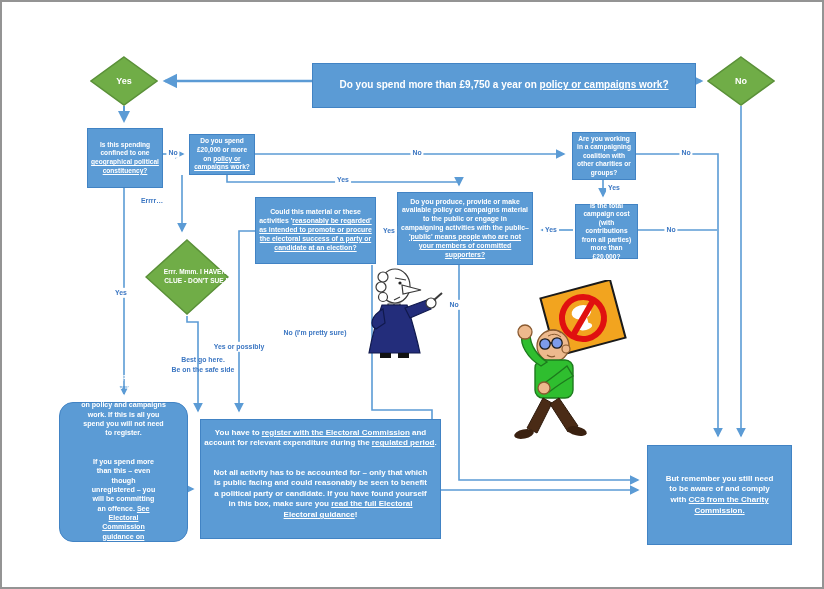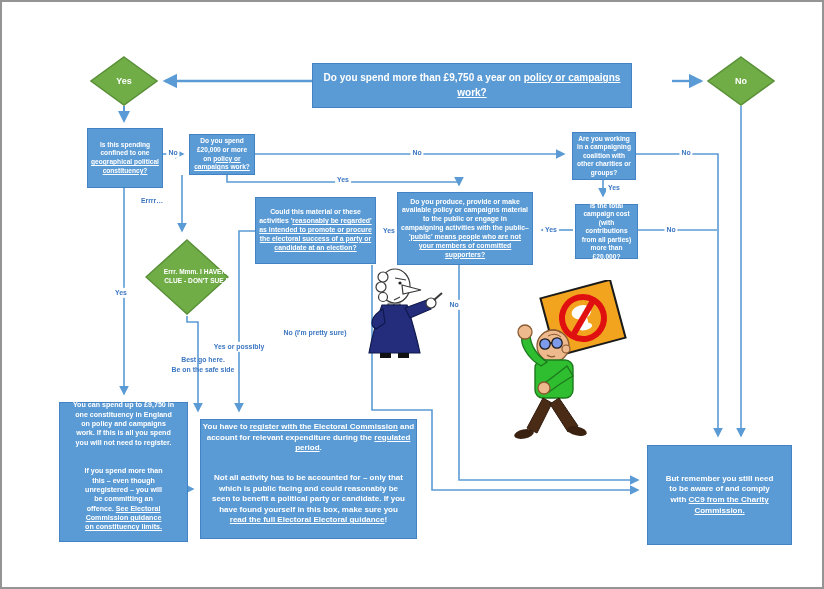--- a/index.html
+++ b/index.html
@@ -117,21 +117,21 @@
       <circle cx="28" cy="52" r="7" fill="#EDB98D" stroke="#8a5a30" stroke-width="1.3"></circle>
       <path d="M70 86 C60 94 52 100 46 104 L52 112 C60 106 69 100 76 96 Z" fill="#2FBE2F" stroke="#1d7a1d" stroke-width="1.4"></path>
       <circle cx="47" cy="108" r="6" fill="#EDB98D" stroke="#8a5a30" stroke-width="1.3"></circle>
       <path d="M46 118 L30 148 L40 153 L55 123 Z" fill="#4A2B16" stroke="#2e1a0c" stroke-width="1"></path>
       <path d="M62 118 L81 146 L71 152 L53 124 Z" fill="#4A2B16" stroke="#2e1a0c" stroke-width="1"></path>
       <ellipse cx="27" cy="154" rx="10" ry="4.5" fill="#3A2110" transform="rotate(-12 27 154)"></ellipse>
       <ellipse cx="80" cy="151" rx="10" ry="4.5" fill="#3A2110" transform="rotate(14 80 151)"></ellipse>
     </svg>
   </div>
 
-  <div class="node q-top" style="left:310px;top:61px;width:320px;height:45px;">
+  <div class="node q-top" style="left:310px;top:61px;width:384px;height:45px;">
     <span><span>Do you spend more than £9,750 a year on </span><span class="lnk">policy or campaigns work?</span></span>
   </div>
 
   <div class="diamond" style="left:88px;top:54px;width:68px;height:50px;">
     <svg width="68" height="50">
         <polygon points="34,1 67,25 34,49 1,25" fill="#70AD47" stroke="#5a9038" stroke-width="1.5"></polygon>
       </svg>
     <div class="dtxt" style="font-size:9px;">Yes</div>
   </div>
 
@@ -166,26 +166,26 @@
     <span><span>Could this material or these activities '</span><span class="lnk">reasonably be regarded' as intended to promote or procure the electoral success of a party or candidate at an election?</span></span>
   </div>
 
   <div class="diamond" style="left:143px;top:237px;width:84px;height:76px;">
     <svg width="84" height="76">
         <polygon points="42,1 83,38 42,75 1,38" fill="#70AD47" stroke="#5a9038" stroke-width="1.5"></polygon>
       </svg>
     <div class="dtxt" style="font-size:6.6px;padding:0 14px;line-height:1.35;">Errr. Mmm. I HAVEN'T A CLUE - DON'T SUE ME!</div>
   </div>
 
-  <div class="node q-outl" style="left:57px;top:400px;width:129px;height:140px;padding:4px 12px;">
+  <div class="node q-outl" style="left:57px;top:400px;width:129px;height:140px;padding:4px 21px;border-radius:14px;">
     <p>You can spend up to £9,750 in one constituency in England on policy and campaigns work. If this is all you spend you will not need to register.</p>
     <p><span>If you spend more than this – even though unregistered – you will be committing an offence. </span><span class="lnk">See Electoral Commission guidance on constituency limits.</span></p>
   </div>
 
-  <div class="node q-out" style="left:198px;top:417px;width:217px;height:120px;padding:5px 1px;">
+  <div class="node q-out" style="left:198px;top:417px;width:241px;height:120px;padding:5px 1px;">
     <p><span>You have to </span><span class="lnk">register with the Electoral Commission</span><span> and account for relevant expenditure during the </span><span class="lnk">regulated period</span><span>.</span></p>
     <p><span>Not all activity has to be accounted for – only that which is public facing and could reasonably be seen to benefit a political party or candidate. If you have found yourself in this box, make sure you </span><span class="lnk">read the full Electoral Electoral guidance</span><span>!</span></p>
   </div>
 
   <div class="node q-out" style="left:645px;top:443px;width:145px;height:100px;padding:5px 6px;">
     <p><span>But remember you still need to be aware of and comply with </span><span class="lnk">CC9 from the Charity Commission.</span></p>
   </div>
 
   <div class="lbl" style="left:171px;top:151px;">No</div>
   <div class="lbl" style="left:119px;top:291px;">Yes</div>

